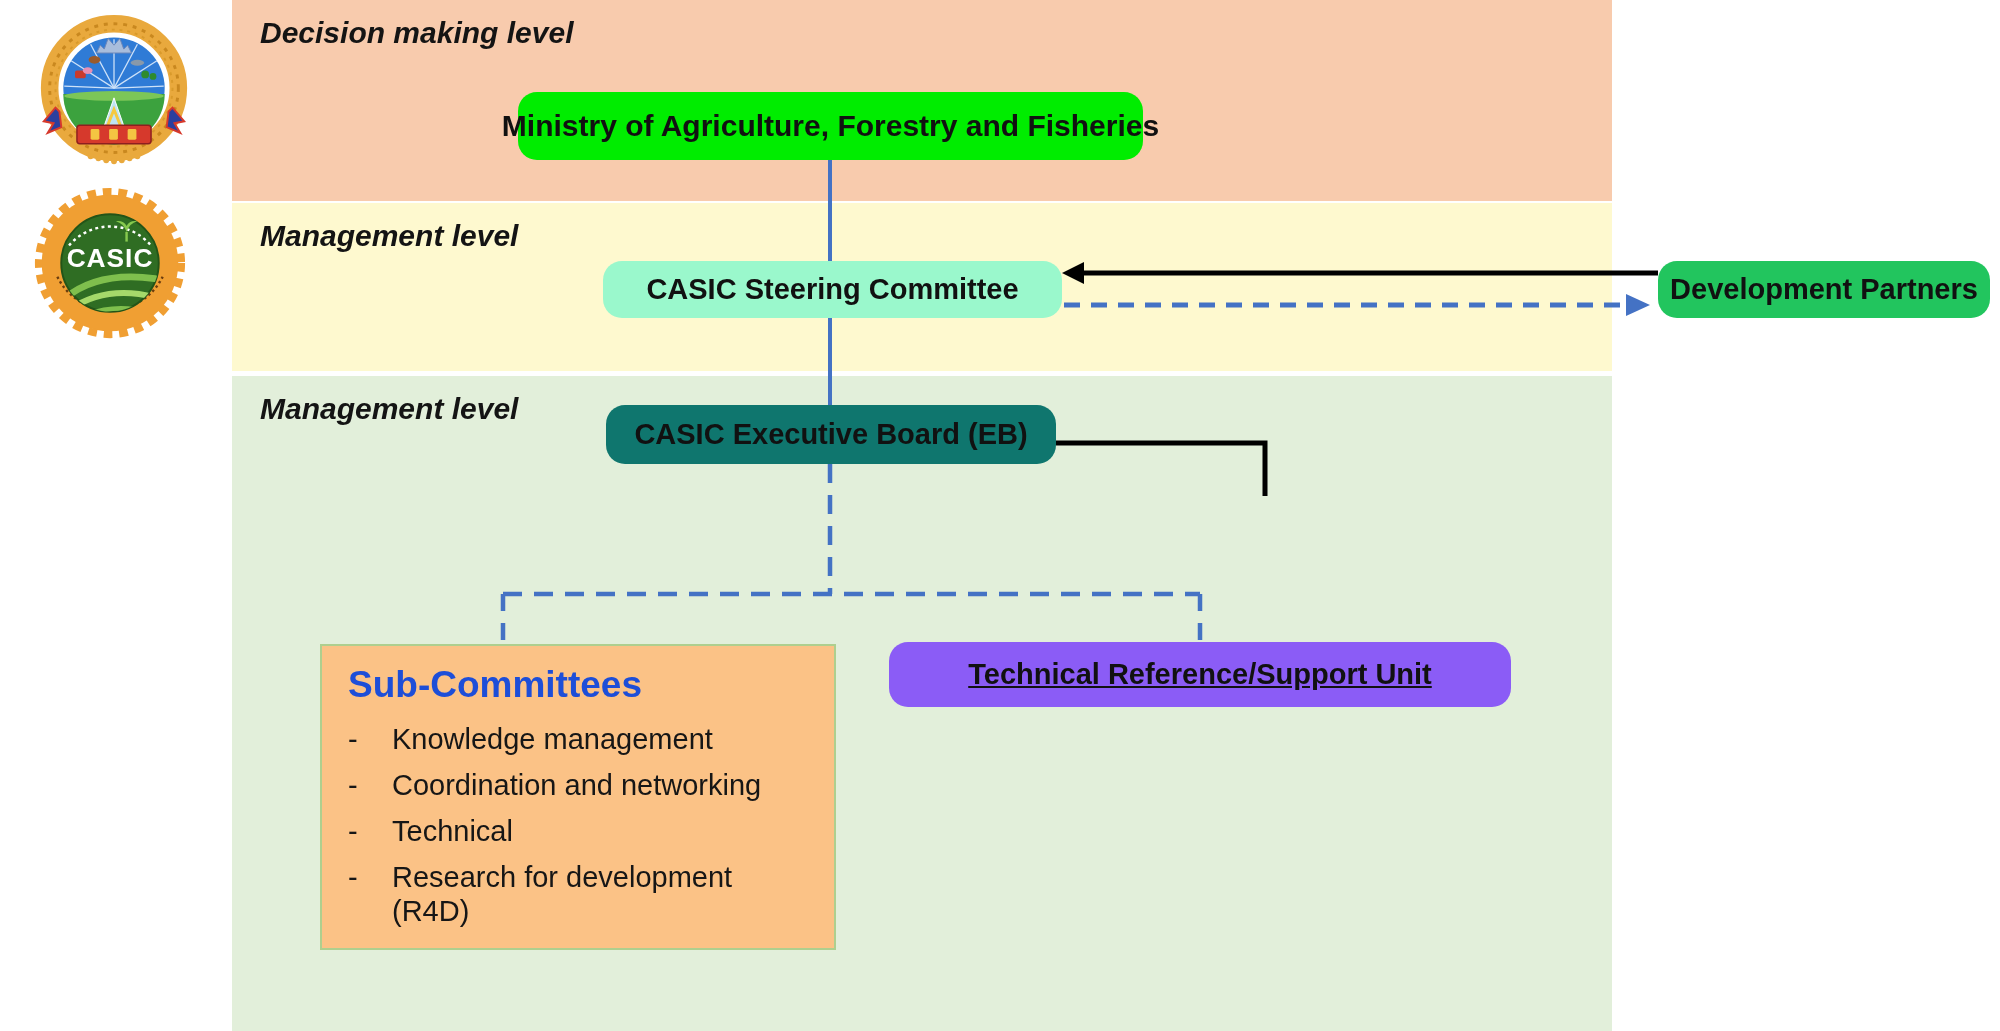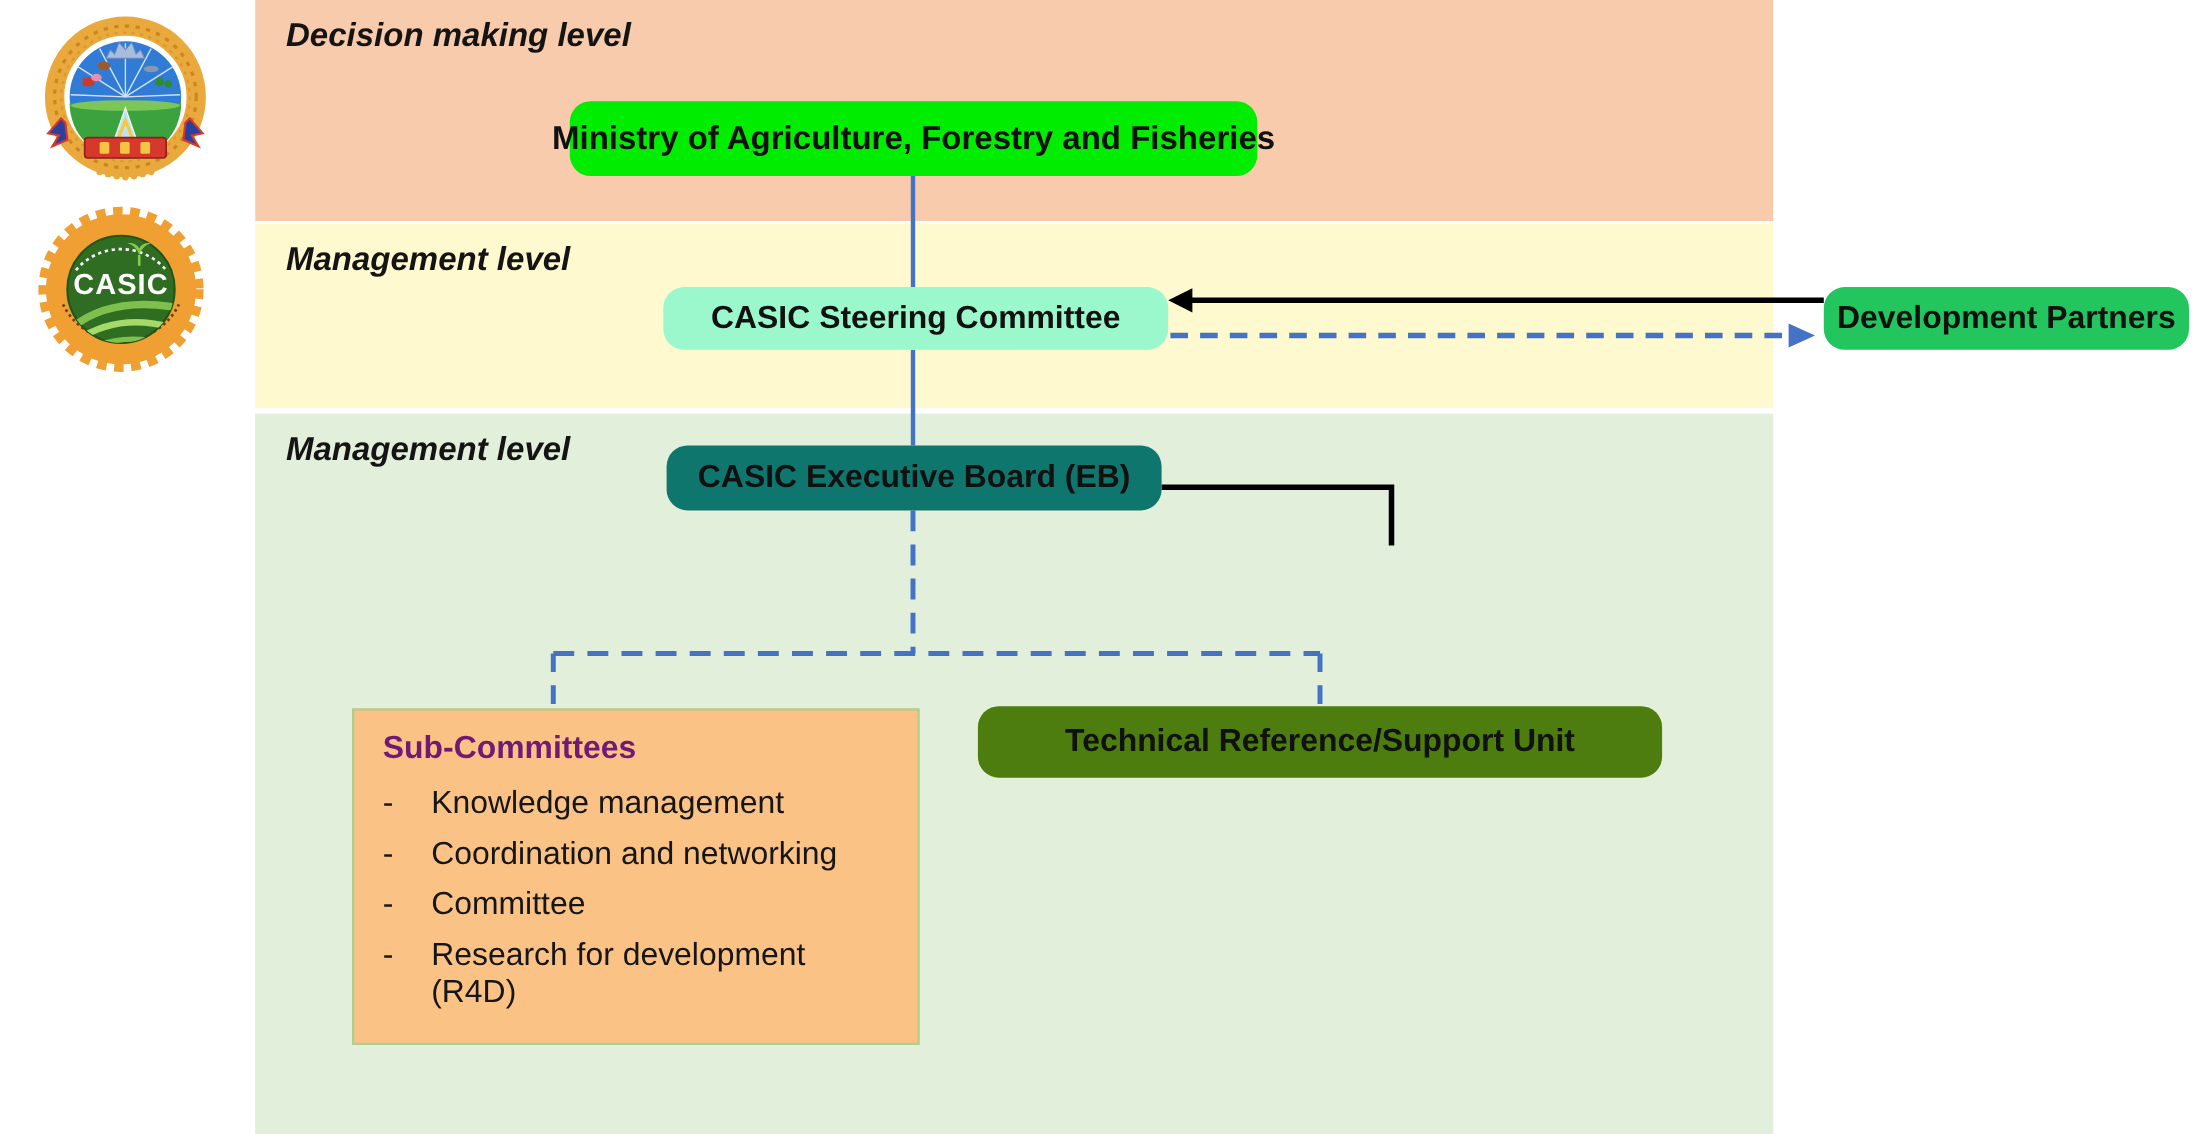--- a/index.html
+++ b/index.html
@@ -19,21 +19,21 @@
   .node-ministry{left:518px;top:92px;width:625px;height:68px;font-size:30px;}
   .node-steering{left:603px;top:261px;width:459px;height:57px;}
   .node-devpartners{left:1658px;top:261px;width:332px;height:57px;}
   .node-eb{left:606px;top:405px;width:450px;height:59px;}
   .node-secretariat{left:1102px;top:497px;width:328px;height:58px;}
   .node-technical{left:889px;top:642px;width:622px;height:65px;}
   .node-subcommittees{
     position:absolute;left:320px;top:644px;width:516px;height:306px;
     box-sizing:border-box;border:2px solid #AECF8E;padding:18px 20px 0 26px;
   }
-  .sc-title{font-weight:bold;font-size:29px;color:#701a75;margin-bottom:16px;}
+  .sc-title{font-weight:bold;font-size:37px;color:#1d4ed8;margin-bottom:16px;}
   .sc-item{display:flex;font-size:29px;color:#161616;margin-top:12px;line-height:34px;}
   .sc-dash{width:44px;flex:0 0 44px;}
   .connectors{position:absolute;left:0;top:0;width:2000px;height:1031px;pointer-events:none;}
   .logo{position:absolute;}
   .logo-maff{left:36px;top:14px;width:156px;height:156px;}
   .logo-casic{left:32px;top:187px;width:156px;height:156px;}
 </style>
 </head>
 <body>
 
@@ -90,31 +90,31 @@
           <span class="sc-text">Knowledge management</span>
         </div>
 
         <div class="sc-item">
           <span class="sc-dash">-</span>
           <span class="sc-text">Coordination and networking</span>
         </div>
 
         <div class="sc-item">
           <span class="sc-dash">-</span>
-          <span class="sc-text">Committee</span>
+          <span class="sc-text">Technical</span>
         </div>
 
         <div class="sc-item">
           <span class="sc-dash">-</span>
           <span class="sc-text">Research for development (R4D)</span>
         </div>
       </div>
   </div>
 
-  <div class="node node-technical" style="background-color: #4d7c0f;">Technical Reference/Support Unit</div>
+  <div class="node node-technical" style="background-color: #8b5cf6; text-decoration: underline;">Technical Reference/Support Unit</div>
 
   <svg class="logo logo-maff" viewBox="0 0 160 160" xmlns="http://www.w3.org/2000/svg">
     <circle cx="80" cy="76" r="66" fill="none" stroke="#E9A93D" stroke-width="18"></circle>
     <circle cx="80" cy="76" r="66" fill="none" stroke="#C9881F" stroke-width="3" stroke-dasharray="4 6"></circle>
     <circle cx="80" cy="76" r="60" fill="none" stroke="#D99A2B" stroke-width="2" stroke-dasharray="3 5"></circle>
 
     <polygon points="20,96 8,110 18,112 12,122 26,116 24,100" fill="#2B3F9E" stroke="#D6392C" stroke-width="2"></polygon>
     <polygon points="140,96 152,110 142,112 148,122 134,116 136,100" fill="#2B3F9E" stroke="#D6392C" stroke-width="2"></polygon>
     <circle cx="80" cy="76" r="54" fill="#FFFFFF"></circle>
     <circle cx="80" cy="76" r="52" fill="#2F7BD6"></circle>

